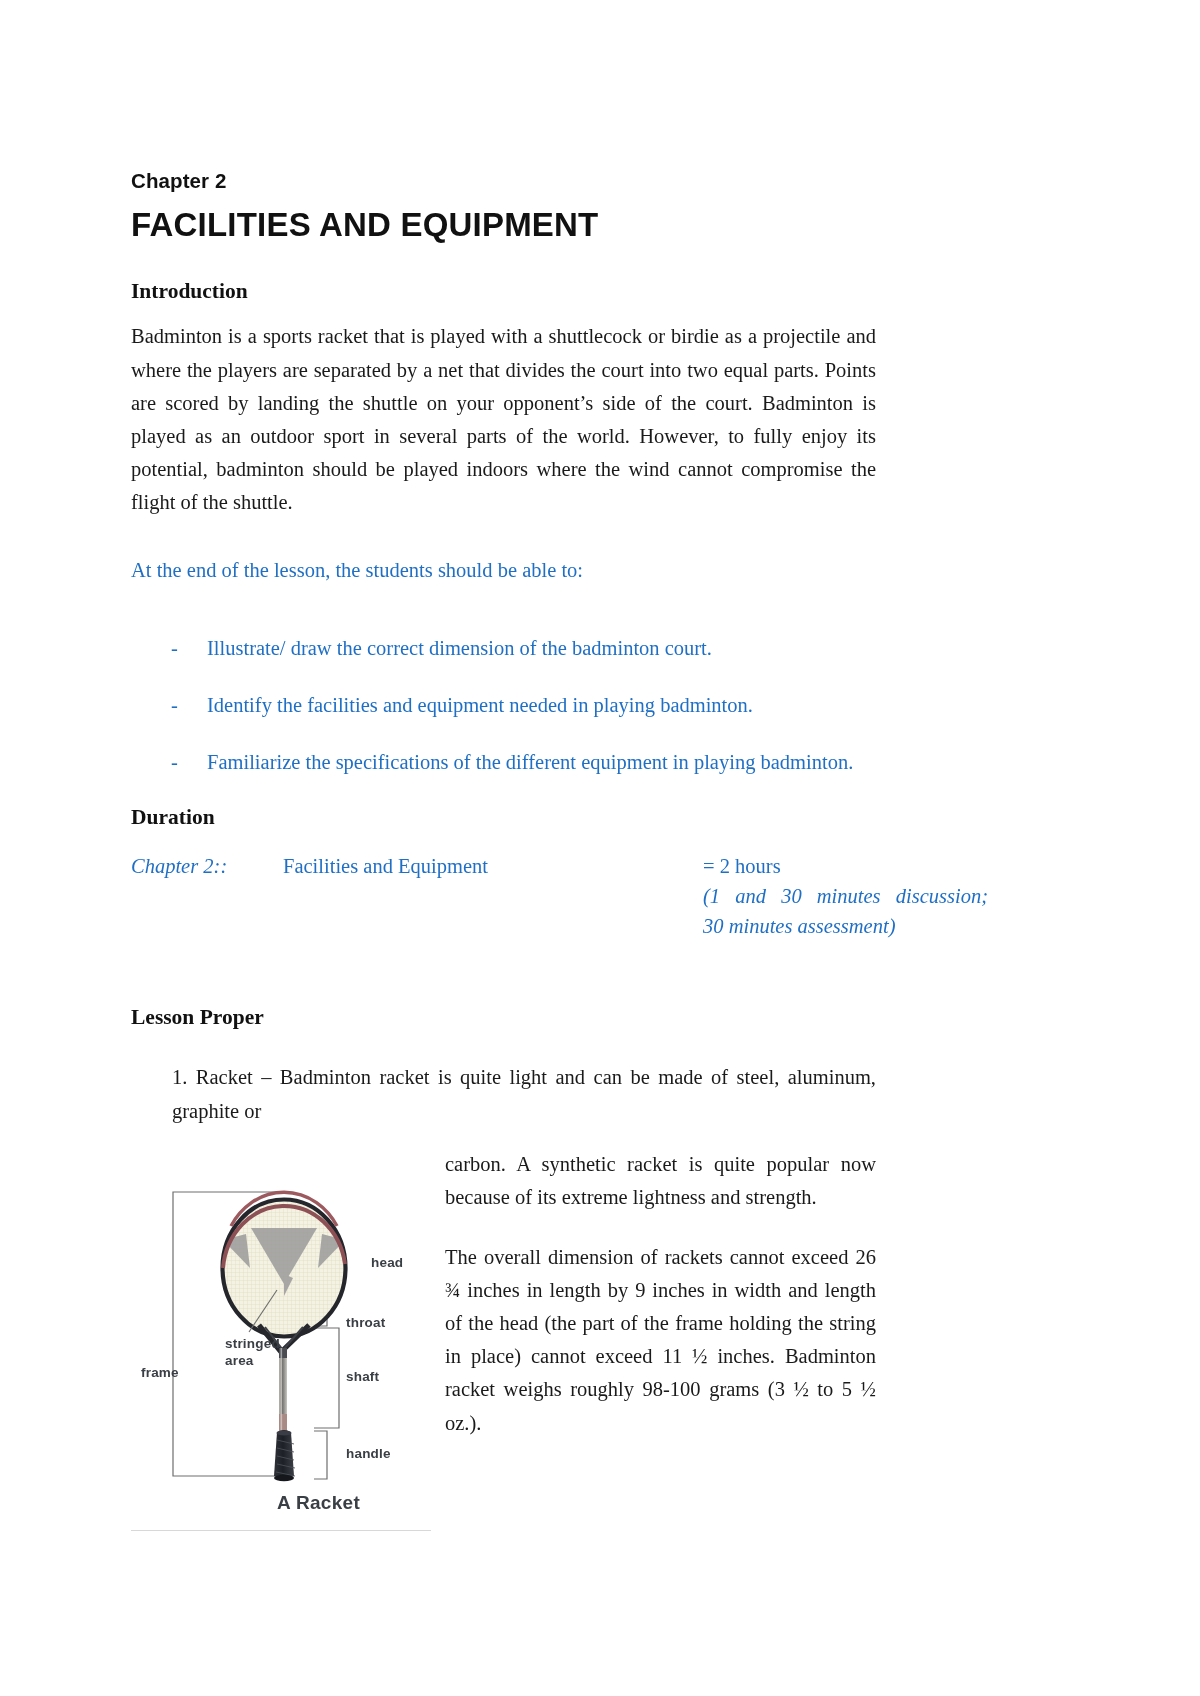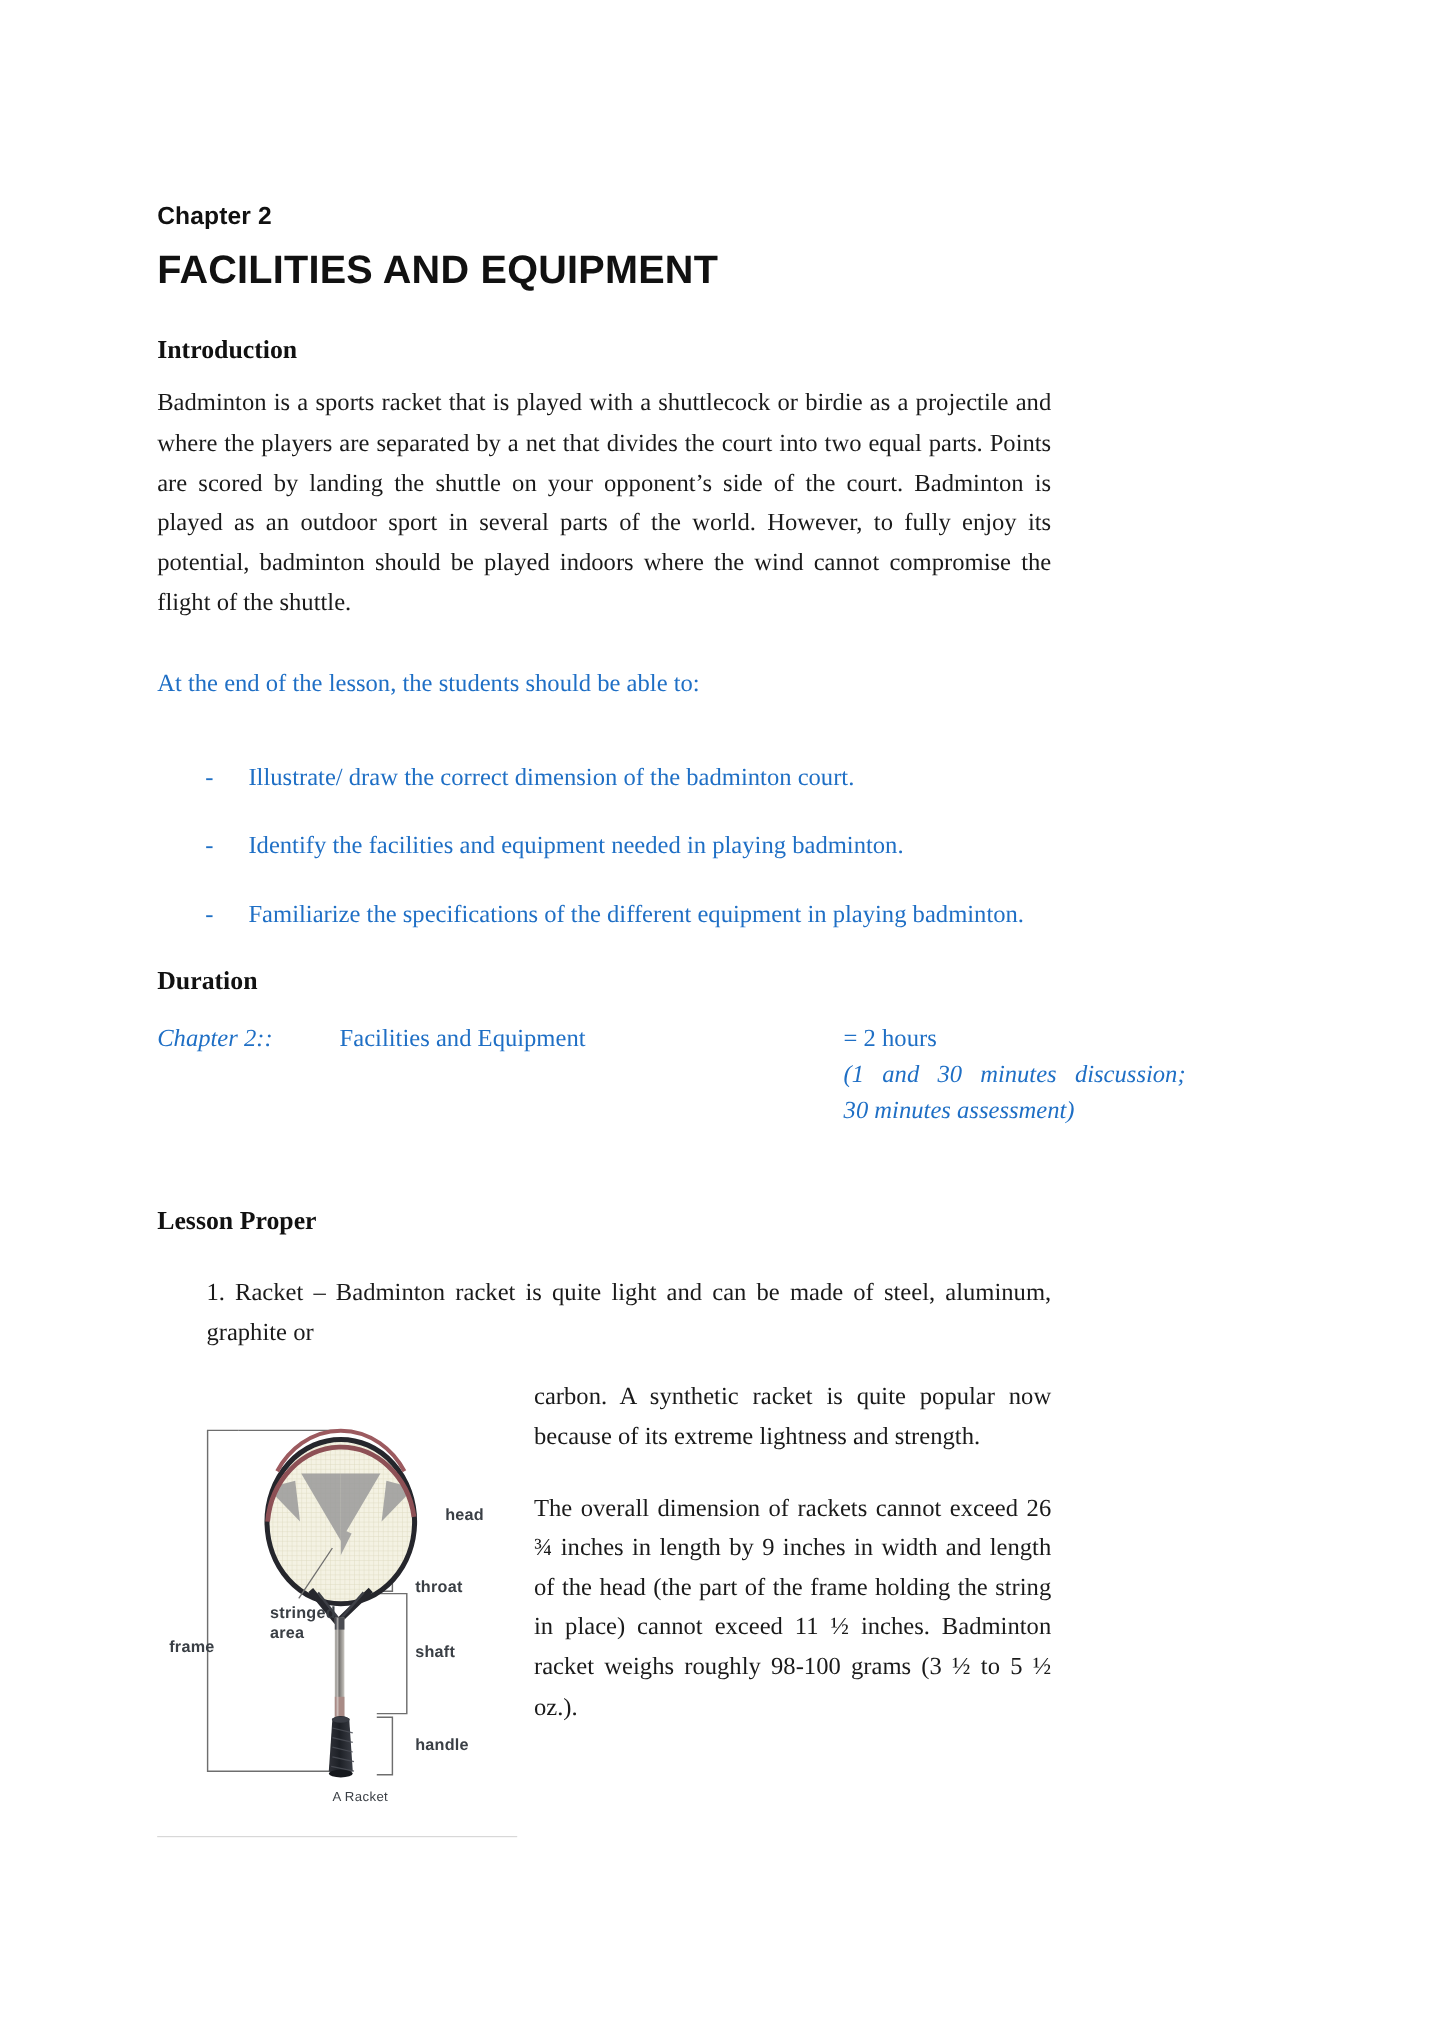--- a/index.html
+++ b/index.html
@@ -159,22 +159,22 @@
     left: 0; top: 0;
     width: 300px;
     height: 368px;
   }
 
   .racket-caption {
     position: absolute;
     left: 146px;
     top: 336px;
     font-family: "Liberation Sans", sans-serif;
-    font-size: 11px;
-    font-weight: normal;
+    font-size: 19px;
+    font-weight: bold;
     color: #3a3f45;
     letter-spacing: 0.3px;
   }
   .fig-label {
     position: absolute;
     font-family: "Liberation Sans", sans-serif;
     font-size: 13.5px;
     font-weight: bold;
     color: #3a3f45;
     letter-spacing: 0.2px;

